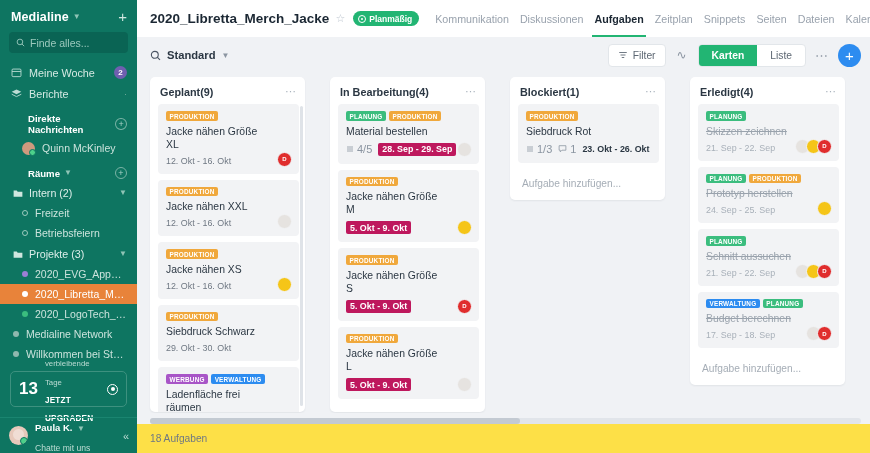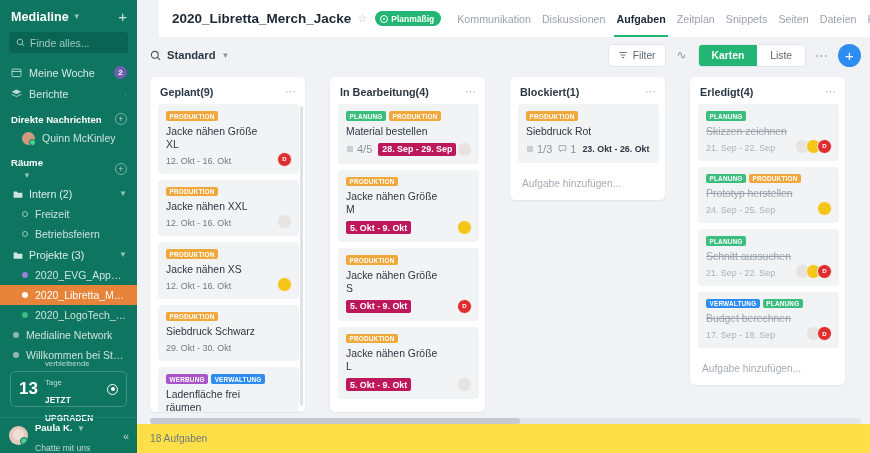--- a/index.html
+++ b/index.html
@@ -53,31 +53,31 @@
     background: #6f5fb0; color: #ffffff;
     font-size: 8px; font-weight: bold;
     min-width: 13px; height: 13px; border-radius: 7px;
     display: flex; align-items: center; justify-content: center;
     padding: 0 3px;
   }
   .sb-dot-small { color: #74ab9e; font-size: 9px; }
 
   .sb-section {
     display: flex; align-items: center; justify-content: space-between;
-    padding: 9px 10px 3px 11px;
+    padding: 9px 10px 3px 28px;
   }
   .sb-section .t { color: #ffffff; font-size: 9.6px; font-weight: bold; }
   .circ-plus {
     width: 12px; height: 12px; border-radius: 50%;
     border: 1px solid #79b3a5; color: #a9d2c8;
     font-size: 9px; line-height: 10px; text-align: center;
     cursor: pointer;
   }
   .sb-section-h {
-    display: flex; align-items: center; gap: 4px; flex-direction: column;
+    display: flex; align-items: center; gap: 4px;
   }
 
   .sb-avatar {
     width: 13px; height: 13px; border-radius: 50%;
     background: #cf9a7e; position: relative; flex: 0 0 auto;
   }
   .sb-avatar::after {
     content: ""; position: absolute; right: -1px; bottom: -1px;
     width: 5px; height: 5px; border-radius: 50%;
     background: #4dd08a; border: 1px solid #0e7561;
@@ -148,21 +148,20 @@
   .ft-collapse { color: #bddcd4; font-size: 11px; cursor: pointer; }
 
   
   .main { flex: 1; display: flex; flex-direction: column; background: #f0f2f5; height: 453px; overflow: hidden; }
 
   .topbar {
     height: 37px; background: #ffffff;
     display: flex; align-items: center;
     padding: 0 9px 0 13px;
     flex: 0 0 37px;
-    margin-left: 22px;
   }
   .proj-title { font-size: 13.5px; font-weight: bold; color: #1b2733; white-space: nowrap; }
   .star { color: #c2cad3; font-size: 11px; margin-left: 6px; cursor: pointer; }
   .status-pill {
     margin-left: 8px;
     background: #22b573; color: #ffffff;
     font-size: 8.5px; font-weight: bold;
     border-radius: 9px; height: 15px;
     display: flex; align-items: center; gap: 3px;
     padding: 0 7px 0 5px;

